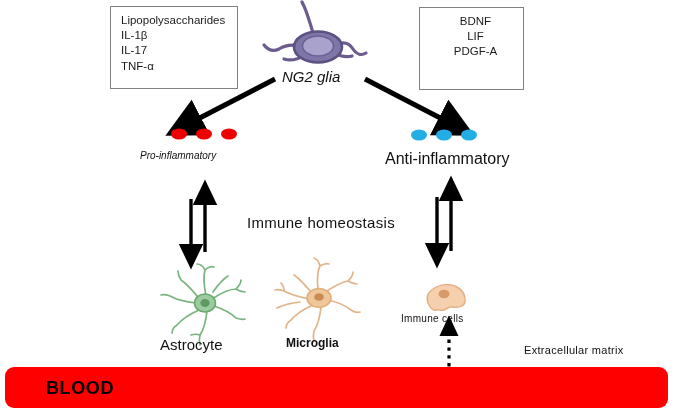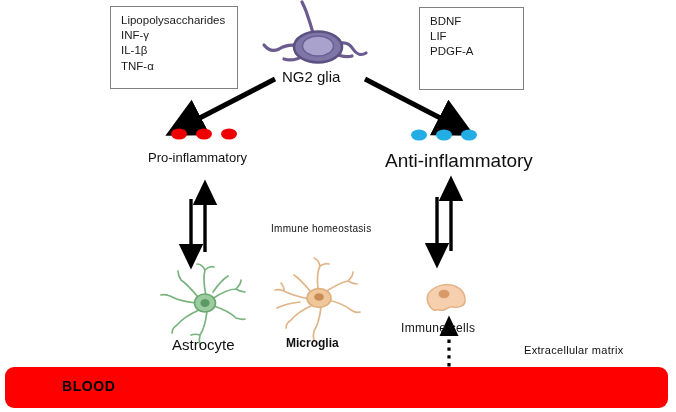--- a/index.html
+++ b/index.html
@@ -28,51 +28,51 @@
     border: 1px solid #808080;
     background: #ffffff;
     box-sizing: border-box;
     padding: 6px 2px 5px 10px;
     font-size: 11.5px;
     line-height: 15.2px;
     color: #1a1a1a;
     white-space: nowrap;
   }
   #box-pro  { left: 110px; top: 6px;  width: 128px; height: 83px; }
-  #box-anti { left: 419px; top: 7px;  width: 105px; height: 83px; }
+  #box-anti { left: 419px; top: 7px;  width: 105px; height: 83px; text-align: center; }
   .factor-line { display: block; }
 
   
   .lbl {
     position: absolute;
     white-space: nowrap;
     font-size: 14.5px;
     color: #111111;
   }
-  #lbl-ng2   { left: 282px; top: 68px;  font-size: 15px; }
-  #lbl-pro   { left: 148px; top: 150px; font-size: 13px; }
-  #lbl-anti  { left: 385px; top: 150px; font-size: 19px; }
-  #lbl-homeo { left: 247px; top: 223px; font-size: 10px; letter-spacing: .3px; margin-left: 24px; }
-  #lbl-astro { left: 172px; top: 336px; font-size: 15px; }
+  #lbl-ng2   { left: 282px; top: 68px;  font-size: 15px; font-style: italic; }
+  #lbl-pro   { left: 140px; top: 150px; font-size: 10px; font-style: italic; }
+  #lbl-anti  { left: 385px; top: 150px; font-size: 16px; }
+  #lbl-homeo { left: 247px; top: 214px; font-size: 15px; letter-spacing: .3px; }
+  #lbl-astro { left: 160px; top: 336px; font-size: 15px; }
   #lbl-micro { left: 286px; top: 336px; font-size: 12px; font-weight: bold; }
-  #lbl-immune{ left: 401px; top: 321px; font-size: 12px; letter-spacing: .3px; }
+  #lbl-immune{ left: 401px; top: 313px; font-size: 10px; letter-spacing: .3px; }
   #lbl-ecm   { left: 524px; top: 344px; font-size: 11px; letter-spacing: .3px; }
 
   
   #blood-bar {
     position: absolute;
     left: 5px; top: 367px;
     width: 663px; height: 41px;
     background: #ff0000;
     border-radius: 9px;
   }
   #blood-label {
     position: absolute;
-    left: 62px; top: 378px;
-    font-size: 14px;
+    left: 46px; top: 378px;
+    font-size: 18px;
     font-weight: bold;
     letter-spacing: .6px;
     color: #000000;
     text-align: center;
   }
 </style>
 </head>
 <body>
 
 <svg id="canvas" viewBox="0 0 676 412" xmlns="http://www.w3.org/2000/svg">
@@ -164,22 +164,22 @@
              C449,306 447,309 444,310 C441,311 438,309 436,310
              C434,311 431,309 429,305 Z" fill="#f5cfae" stroke="#e3b183" stroke-width="1.5"></path>
     <ellipse cx="444" cy="294" rx="5.5" ry="4.2" fill="#d79a68"></ellipse>
   </g>
 
   <line x1="449" y1="382" x2="449" y2="333" stroke="#000000" stroke-width="3.2" stroke-dasharray="3.4 4.4" marker-end="url(#arrowDot)"></line>
 </svg>
 
 <div class="factor-box" id="box-pro">
   <span class="factor-line">Lipopolysaccharides</span>
-  <span class="factor-line">INF-γ</span>
   <span class="factor-line">IL-1β</span>
+  <span class="factor-line">IL-17</span>
   <span class="factor-line">TNF-α</span>
 </div>
 
 <div class="factor-box" id="box-anti">
   <span class="factor-line">BDNF</span>
   <span class="factor-line">LIF</span>
   <span class="factor-line">PDGF-A</span>
 </div>
 
 <div class="lbl" id="lbl-ng2">NG2 glia</div>

